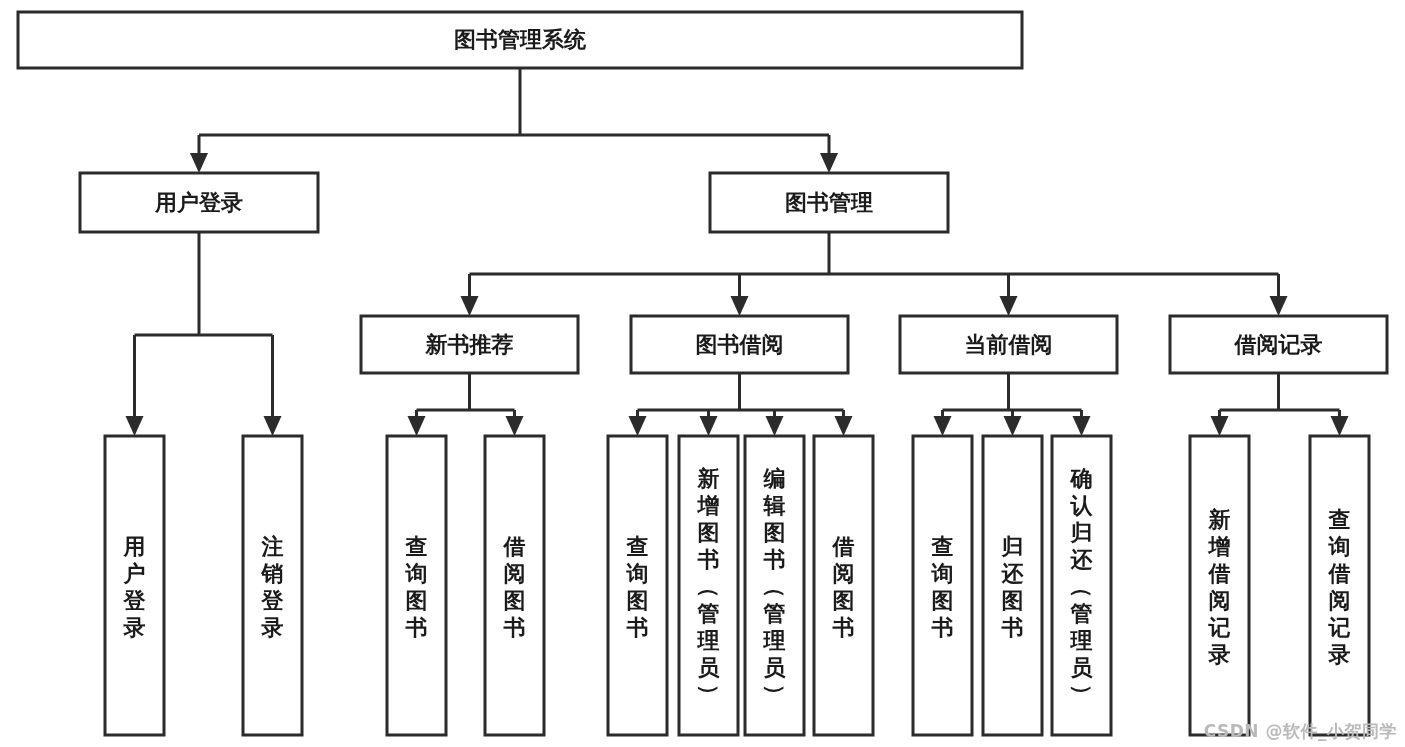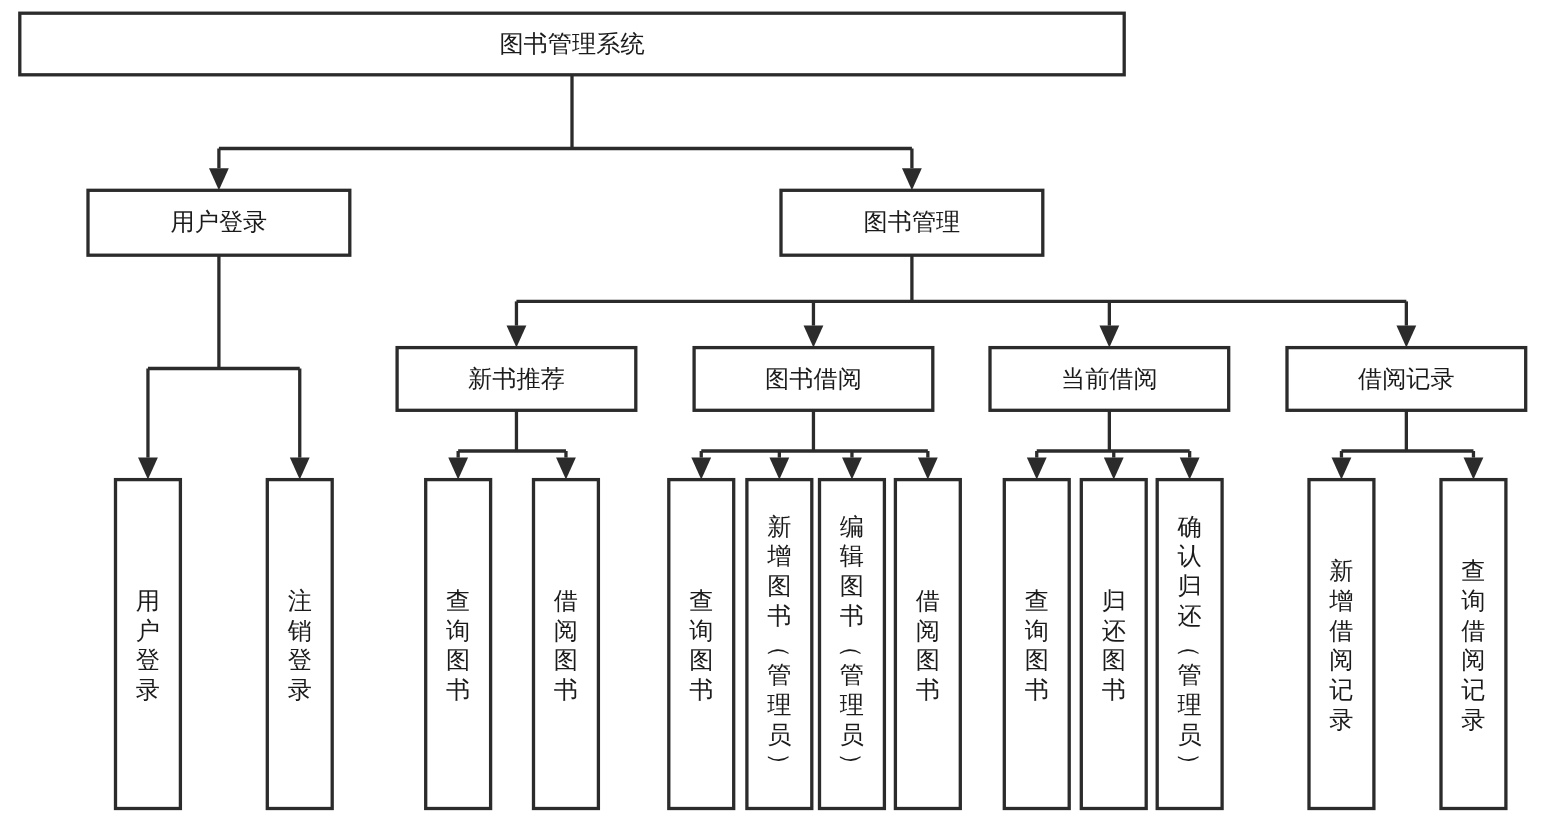--- a/index.html
+++ b/index.html
@@ -1,20 +1,20 @@
 <!DOCTYPE html>
 <html><head>
 <meta charset="utf-8">
 <style>
   html,body{margin:0;padding:0;background:#ffffff;}
   body{
     font-family:"DejaVu Sans","Liberation Sans",sans-serif;
     width:1405px;height:747px;overflow:hidden;
   }
-  #canvas{position:relative;width:1405px;height:747px;background:#ffffff;}
+  #canvas{position:relative;width:1405px;height:747px;background:#ffffff;font-weight:bold;}
   svg#diagram{position:absolute;left:0;top:0;width:1405px;height:747px;}
   .node-rect{fill:#ffffff;stroke:#2b2b2b;stroke-width:3;}
   .link{stroke:#2b2b2b;stroke-width:3;fill:none;}
   .arrowhead{fill:#2b2b2b;stroke:none;}
   .node-label-h{
     font-family:"DejaVu Sans","Liberation Sans",sans-serif;
     font-size:22px;fill:#1b1b1b;text-anchor:middle;dominant-baseline:middle;
   }
   .node-label-v{
     font-family:"DejaVu Sans","Liberation Sans",sans-serif;
@@ -220,13 +220,14 @@
           <rect x="1310" y="436" width="59" height="299" class="node-rect"></rect>
           <text x="1339.5" y="526.5" class="node-label-v" text-anchor="middle">查</text>
           <text x="1339.5" y="553.5" class="node-label-v" text-anchor="middle">询</text>
           <text x="1339.5" y="580.5" class="node-label-v" text-anchor="middle">借</text>
           <text x="1339.5" y="607.5" class="node-label-v" text-anchor="middle">阅</text>
           <text x="1339.5" y="634.5" class="node-label-v" text-anchor="middle">记</text>
           <text x="1339.5" y="661.5" class="node-label-v" text-anchor="middle">录</text>
         </g>
       </g>
   </svg>
+  <div class="watermark">CSDN @软件_小贺同学</div>
 </div>
 
 </body></html>

